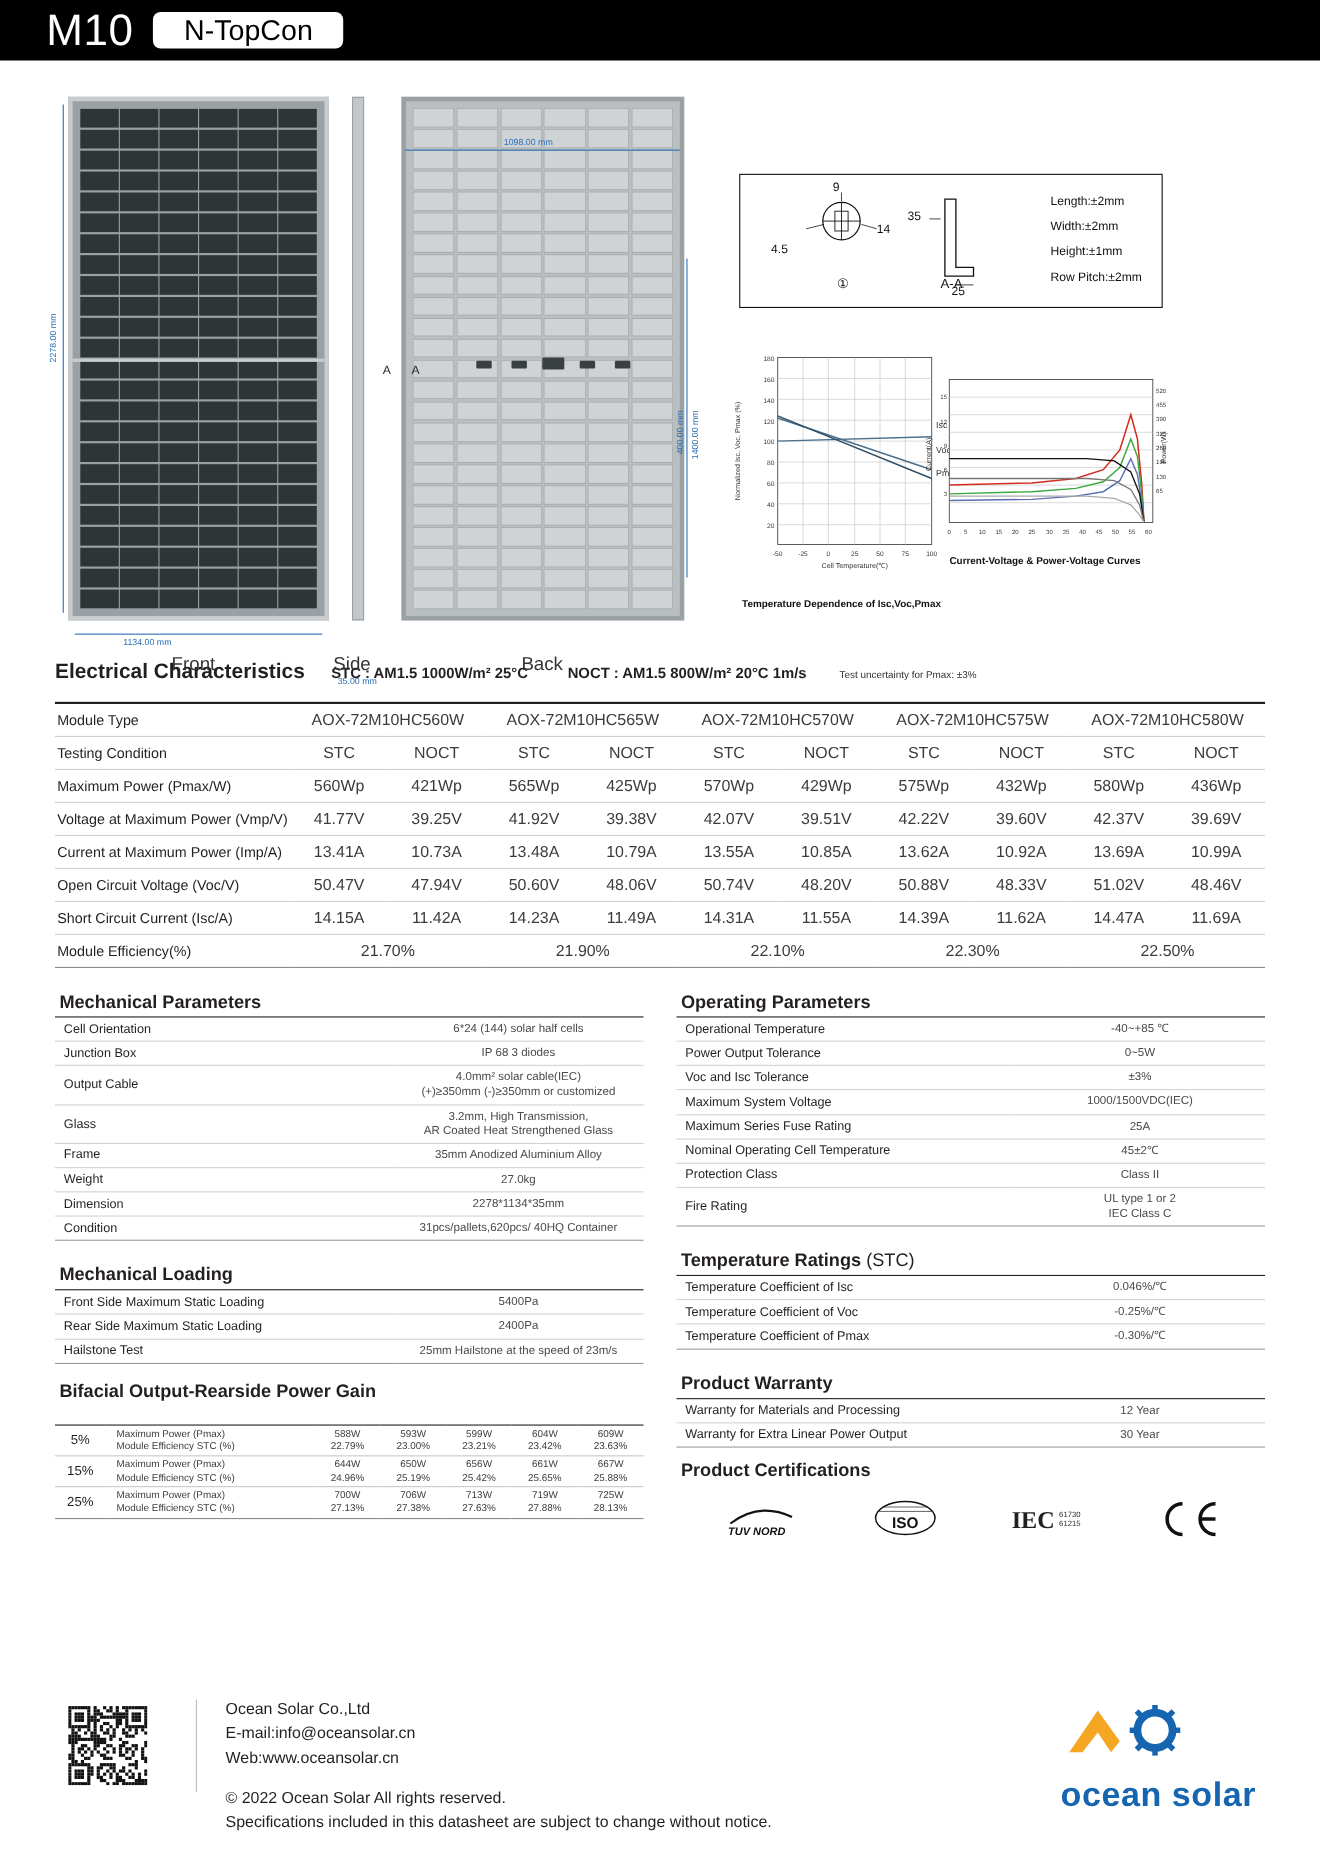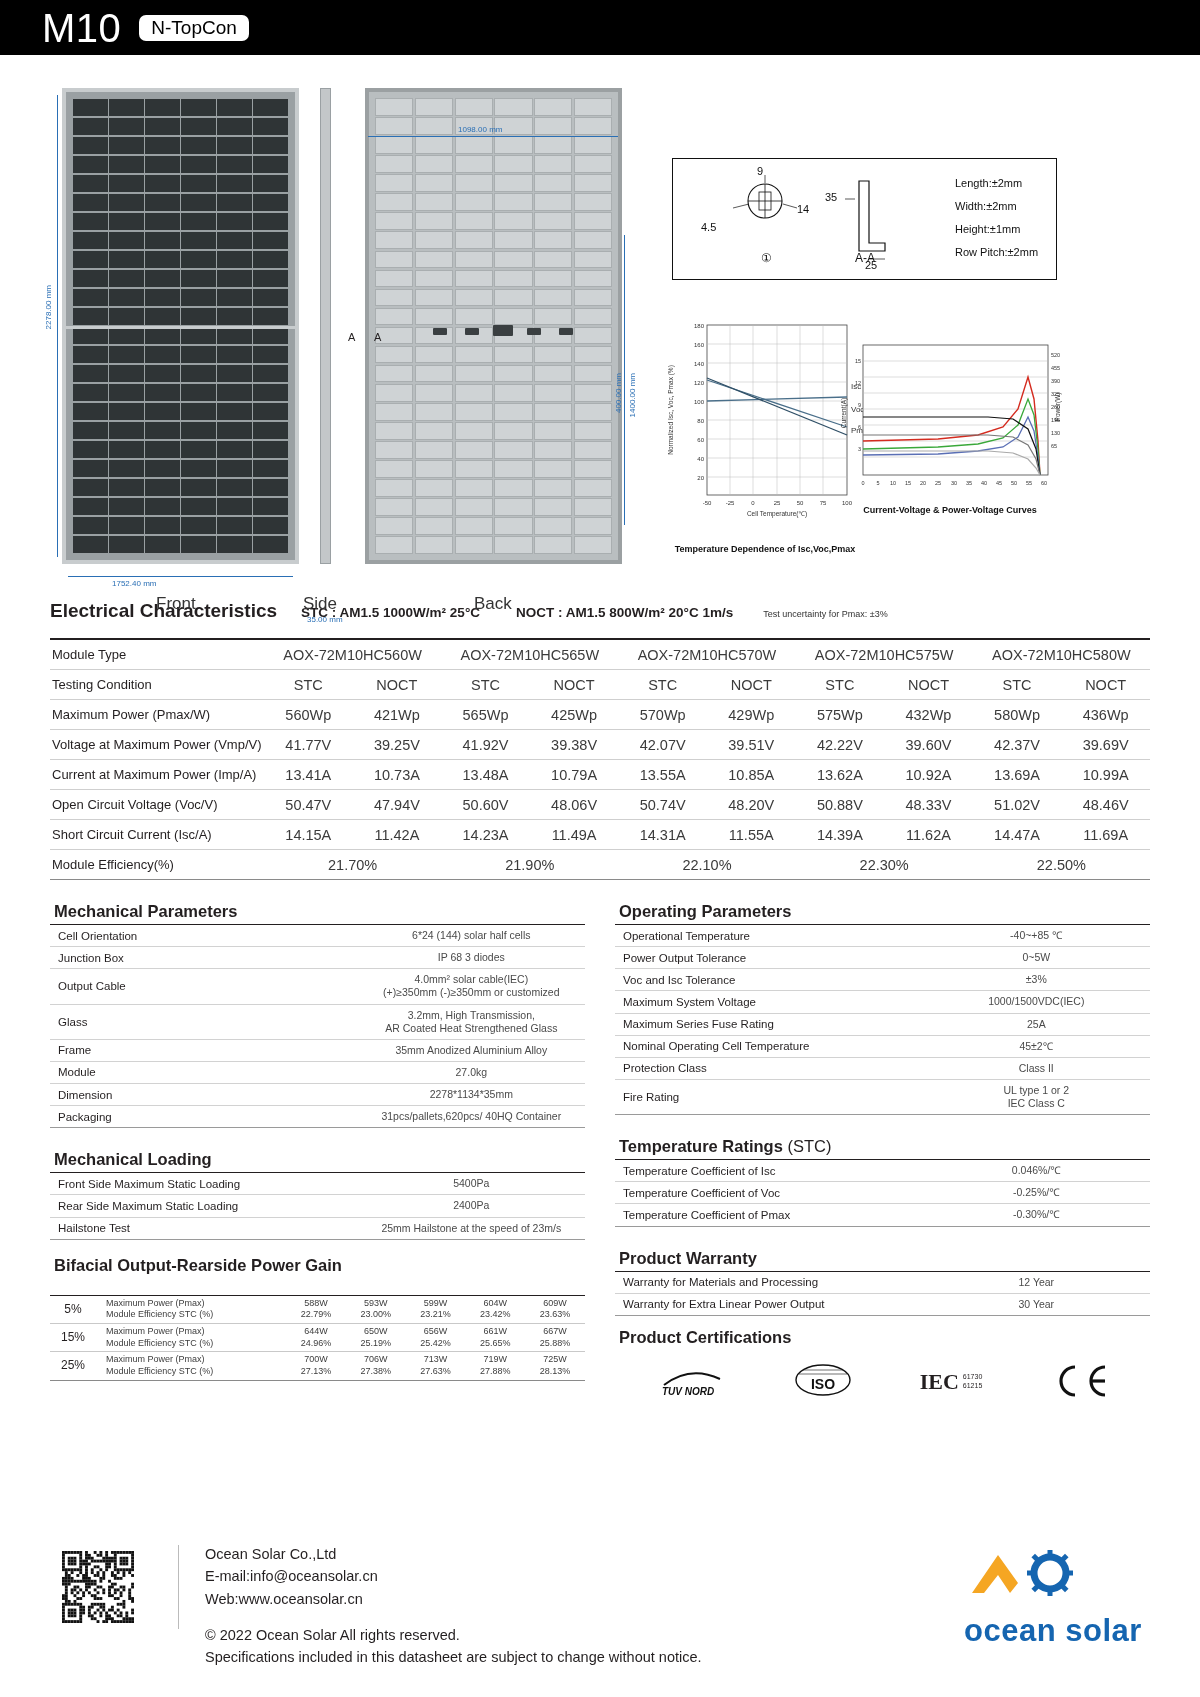--- a/index.html
+++ b/index.html
@@ -4,21 +4,21 @@
 <style>
   html,body{margin:0;padding:0;}
   body{
     width:1200px;height:1697px;background:#fff;
     font-family:"Liberation Sans",sans-serif;color:#231f20;
     position:relative;overflow:hidden;
   }
   
   .topbar{height:55px;background:#000;display:flex;align-items:center;padding-left:42px;box-sizing:border-box;}
   .topbar .m10{color:#fff;font-size:40px;font-weight:400;letter-spacing:.5px;line-height:1;}
-  .topbar .pill{margin-left:18px;background:#fff;color:#000;border-radius:7px;padding:3px 12px 4px;font-size:19px;line-height:1;}
+  .topbar .pill{margin-left:18px;background:#fff;color:#000;border-radius:7px;padding:3px 28px 4px;font-size:26px;line-height:1;}
 
   
   .drawings{position:relative;height:545px;}
   .panel-front{position:absolute;left:62px;top:33px;width:237px;height:476px;background:#9aa0a3;border:4px solid #c8ccce;box-sizing:border-box;}
   .cellgrid{position:absolute;inset:7px;display:grid;grid-template-columns:repeat(6,1fr);grid-template-rows:repeat(24,1fr);gap:1.5px;}
   .cellgrid div{background:#2f3436;}
   .midline{position:absolute;left:0;right:0;top:50%;height:3px;background:#c8ccce;}
   .panel-side{position:absolute;left:320px;top:33px;width:11px;height:476px;background:#c3c7c9;border:1px solid #9aa0a3;box-sizing:border-box;}
   .panel-back{position:absolute;left:365px;top:33px;width:257px;height:476px;background:#b9bec0;border:4px solid #9ba0a2;box-sizing:border-box;}
   .backgrid{position:absolute;inset:6px;display:grid;grid-template-columns:repeat(6,1fr);grid-template-rows:repeat(24,1fr);gap:1.5px;}
@@ -237,21 +237,21 @@
         <div></div>
         <div></div>
         <div></div>
         <div></div>
       </div>
     <div class="midline"></div>
   </div>
   <div class="dimtext vert" style="left:44px;top:230px;">2278.00 mm</div>
   <div class="dimline" style="left:57px;top:40px;width:1px;height:462px;"></div>
   <div class="dimline" style="left:68px;top:521px;width:225px;height:1px;"></div>
-  <div class="dimtext" style="left:112px;top:524px;">1752.40 mm</div>
+  <div class="dimtext" style="left:112px;top:524px;">1134.00 mm</div>
   <div class="view-label" style="left:156px;top:539px;">Front</div>
 
   <div class="panel-side"></div>
   <div class="dimtext" style="left:307px;top:524px;margin-top:36px;">35.00 mm</div>
   <div class="view-label" style="left:303px;top:539px;">Side</div>
 
   <div class="panel-back">
     <div class="backgrid" id="backcells">
         <div></div>
         <div></div>
@@ -673,29 +673,29 @@
             </tr>
             <tr>
               <td class="k">Glass</td>
               <td class="v">3.2mm, High Transmission,<br>AR Coated Heat Strengthened Glass</td>
             </tr>
             <tr>
               <td class="k">Frame</td>
               <td class="v">35mm Anodized Aluminium Alloy</td>
             </tr>
             <tr>
-              <td class="k">Module</td>
+              <td class="k">Weight</td>
               <td class="v">27.0kg</td>
             </tr>
             <tr>
               <td class="k">Dimension</td>
               <td class="v">2278*1134*35mm</td>
             </tr>
             <tr>
-              <td class="k">Packaging</td>
+              <td class="k">Condition</td>
               <td class="v">31pcs/pallets,620pcs/ 40HQ Container</td>
             </tr>
           </tbody>
         </table>
 
       <div class="subhead" style="margin-top:22px;">Mechanical Loading</div>
       <table class="kv">
           <tbody id="load-body">
             <tr>
               <td class="k">Front Side Maximum Static Loading</td>

